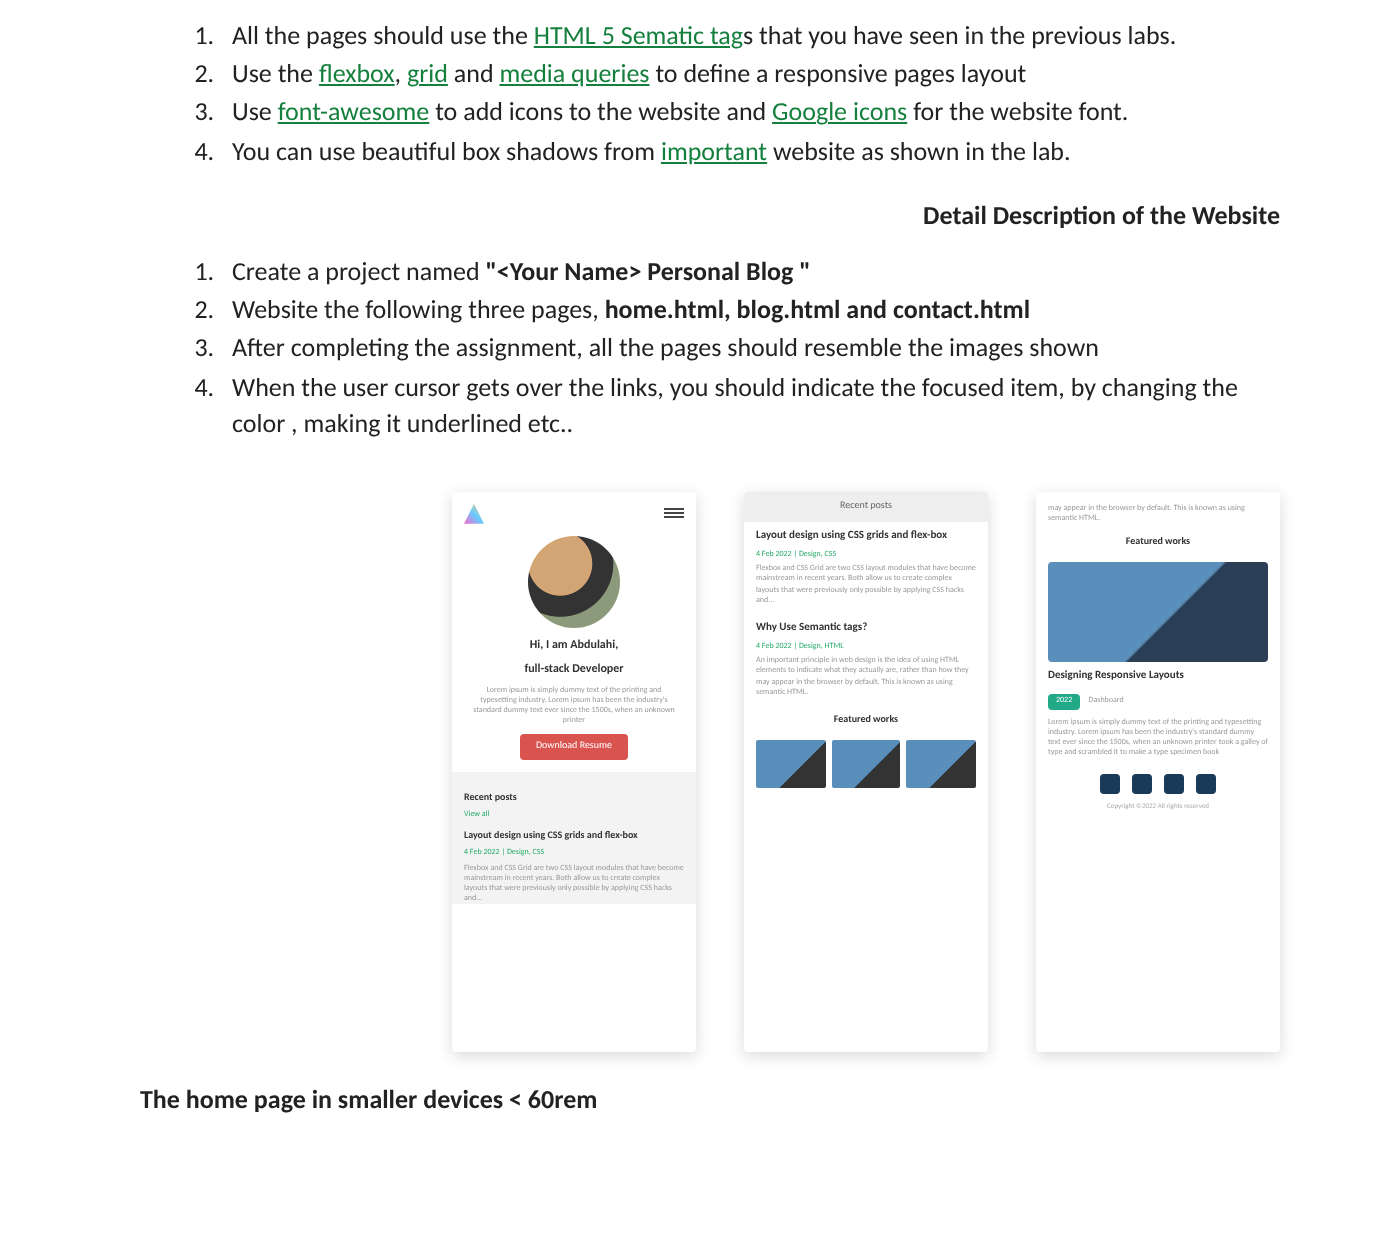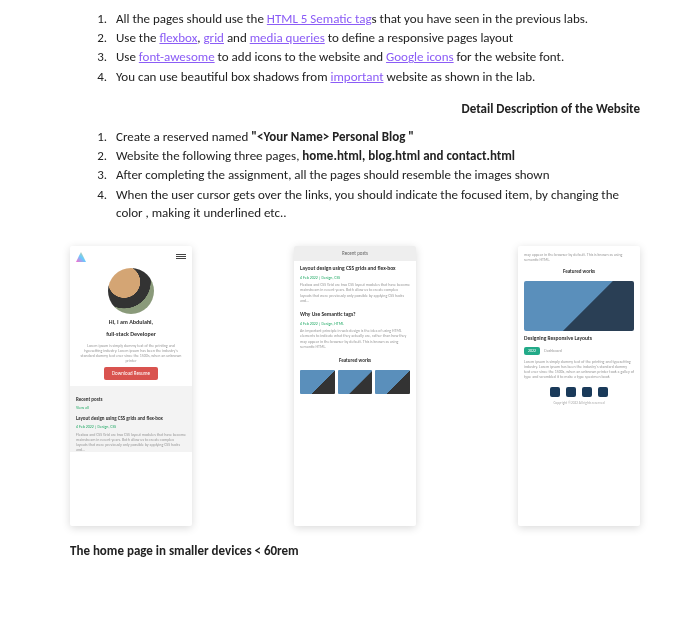--- a/index.html
+++ b/index.html
@@ -8,24 +8,24 @@
       font-size: 13px;
       color: #222;
       background: #fff;
       width: 700px;
       height: 618px;
       padding: 10px 60px 10px 70px;
       line-height: 1.4;
     }
     ol { padding-left: 40px; margin-bottom: 10px; }
     ol li { padding-left: 6px; margin-bottom: 1px; }
-    a.link { color: #8b5cf6; text-decoration: underline; cursor: pointer; }
+    a.link { color: #15803d; text-decoration: underline; cursor: pointer; }
     h4 { font-weight: bold; font-size: 13px; margin: 14px 0 10px 0; text-align: right; }
     strong { font-weight: bold; }
-    .screenshots { display: flex; justify-content: space-between; gap: 24px; margin: 24px 0 16px 0; }
+    .screenshots { display: flex; justify-content: flex-end; gap: 24px; margin: 24px 0 16px 0; }
     .device {
       width: 122px;
       height: 280px;
       background: #fff;
       box-shadow: 0 2px 8px rgba(0,0,0,0.15);
       border-radius: 2px;
       overflow: hidden;
       position: relative;
       font-size: 5px;
       color: #666;
@@ -70,21 +70,21 @@
     <span>Use </span><a class="link">font-awesome</a><span> to add icons to the website and </span><a class="link">Google icons</a><span> for the website font.</span>
   </li>
   <li>
     <span>You can use beautiful box shadows from </span><a class="link">important</a><span> website as shown in the lab.</span>
   </li>
 </ol>
 
 <h4>Detail Description of the Website</h4>
 
 <ol>
-  <li><span>Create a reserved named </span><strong>"&lt;Your Name&gt; Personal Blog "</strong></li>
+  <li><span>Create a project named </span><strong>"&lt;Your Name&gt; Personal Blog "</strong></li>
   <li><span>Website the following three pages, </span><strong>home.html, blog.html and contact.html</strong></li>
   <li><span>After completing the assignment, all the pages should resemble the images shown</span></li>
   <li><span>When the user cursor gets over the links, you should indicate the focused item, by changing the color , making it underlined etc..</span></li>
 </ol>
 
 <div class="screenshots">
 
   <div class="device">
     <div class="device-inner">
       <div class="d-header">

